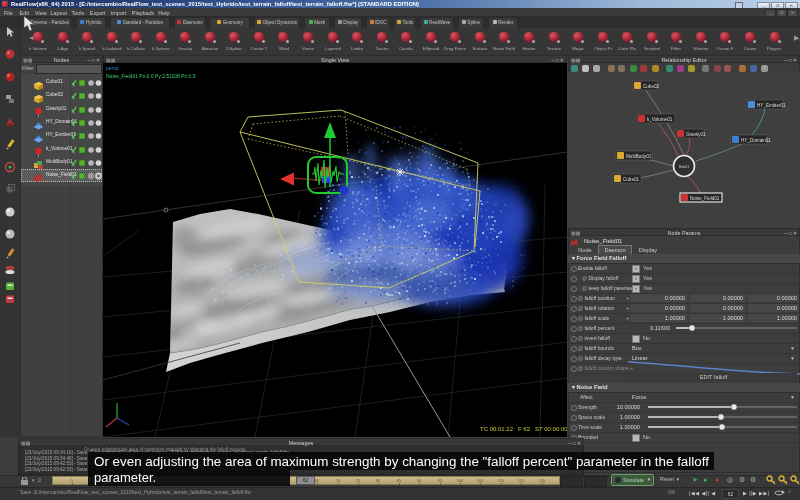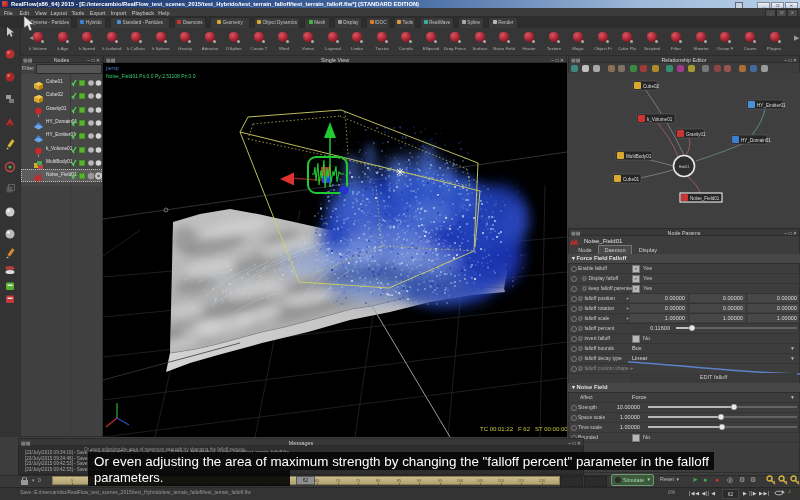--- a/index.html
+++ b/index.html
@@ -2403,15 +2403,15 @@
 <div style="position:absolute;left:722px;top:489px;width:15px;height:8px;background:#2b2b2b;border:1px solid #444;font-size:5px;color:#ccc;text-align:center;line-height:8px">62</div>
 <div style="position:absolute;left:743px;top:489.5px;font-size:5px;color:#ccc;letter-spacing:0.5px;white-space:nowrap">▶ ||▶ ▶▶|</div>
 <svg style="position:absolute;left:774px;top:489px" width="11" height="8">
     <path d="M1,4 C1,1.5 9,1.5 9,4 M9,4 C9,6.5 1,6.5 1,4" fill="none" stroke="#bbb" stroke-width="1"></path>
     <polygon points="8,1 11,3.5 7.5,4.5" fill="#bbb"></polygon>
   </svg>
 <div style="position:absolute;left:788px;top:488px;font-size:6px;color:#c8a030">♪</div>
 <div style="position:absolute;left:88px;top:452px;width:626px;height:18px;background:rgba(8,8,8,0.93)"></div>
 <div style="position:absolute;left:88px;top:470px;width:202px;height:16px;background:rgba(8,8,8,0.93)"></div>
 <div style="position:absolute;left:94px;top:453.5px;font-size:13.4px;color:#fff;white-space:nowrap">Or even adjusting the area of maximum strength by changing the "falloff percent" parameter in the falloff</div>
-<div style="position:absolute;left:94px;top:470px;font-size:13px;color:#fff;white-space:nowrap">parameters.</div>
+<div style="position:absolute;left:94px;top:470px;font-size:13px;color:#fff;white-space:nowrap">parameter.</div>
 <svg style="position:absolute;left:22px;top:16px" width="14" height="16">
     <polygon points="2,0 2,12 5.5,9.5 7.5,15 10,14 8,8.5 12,8.5" fill="#e8e8e8" stroke="#333" stroke-width="0.6"></polygon>
   </svg>
 </body></html>

